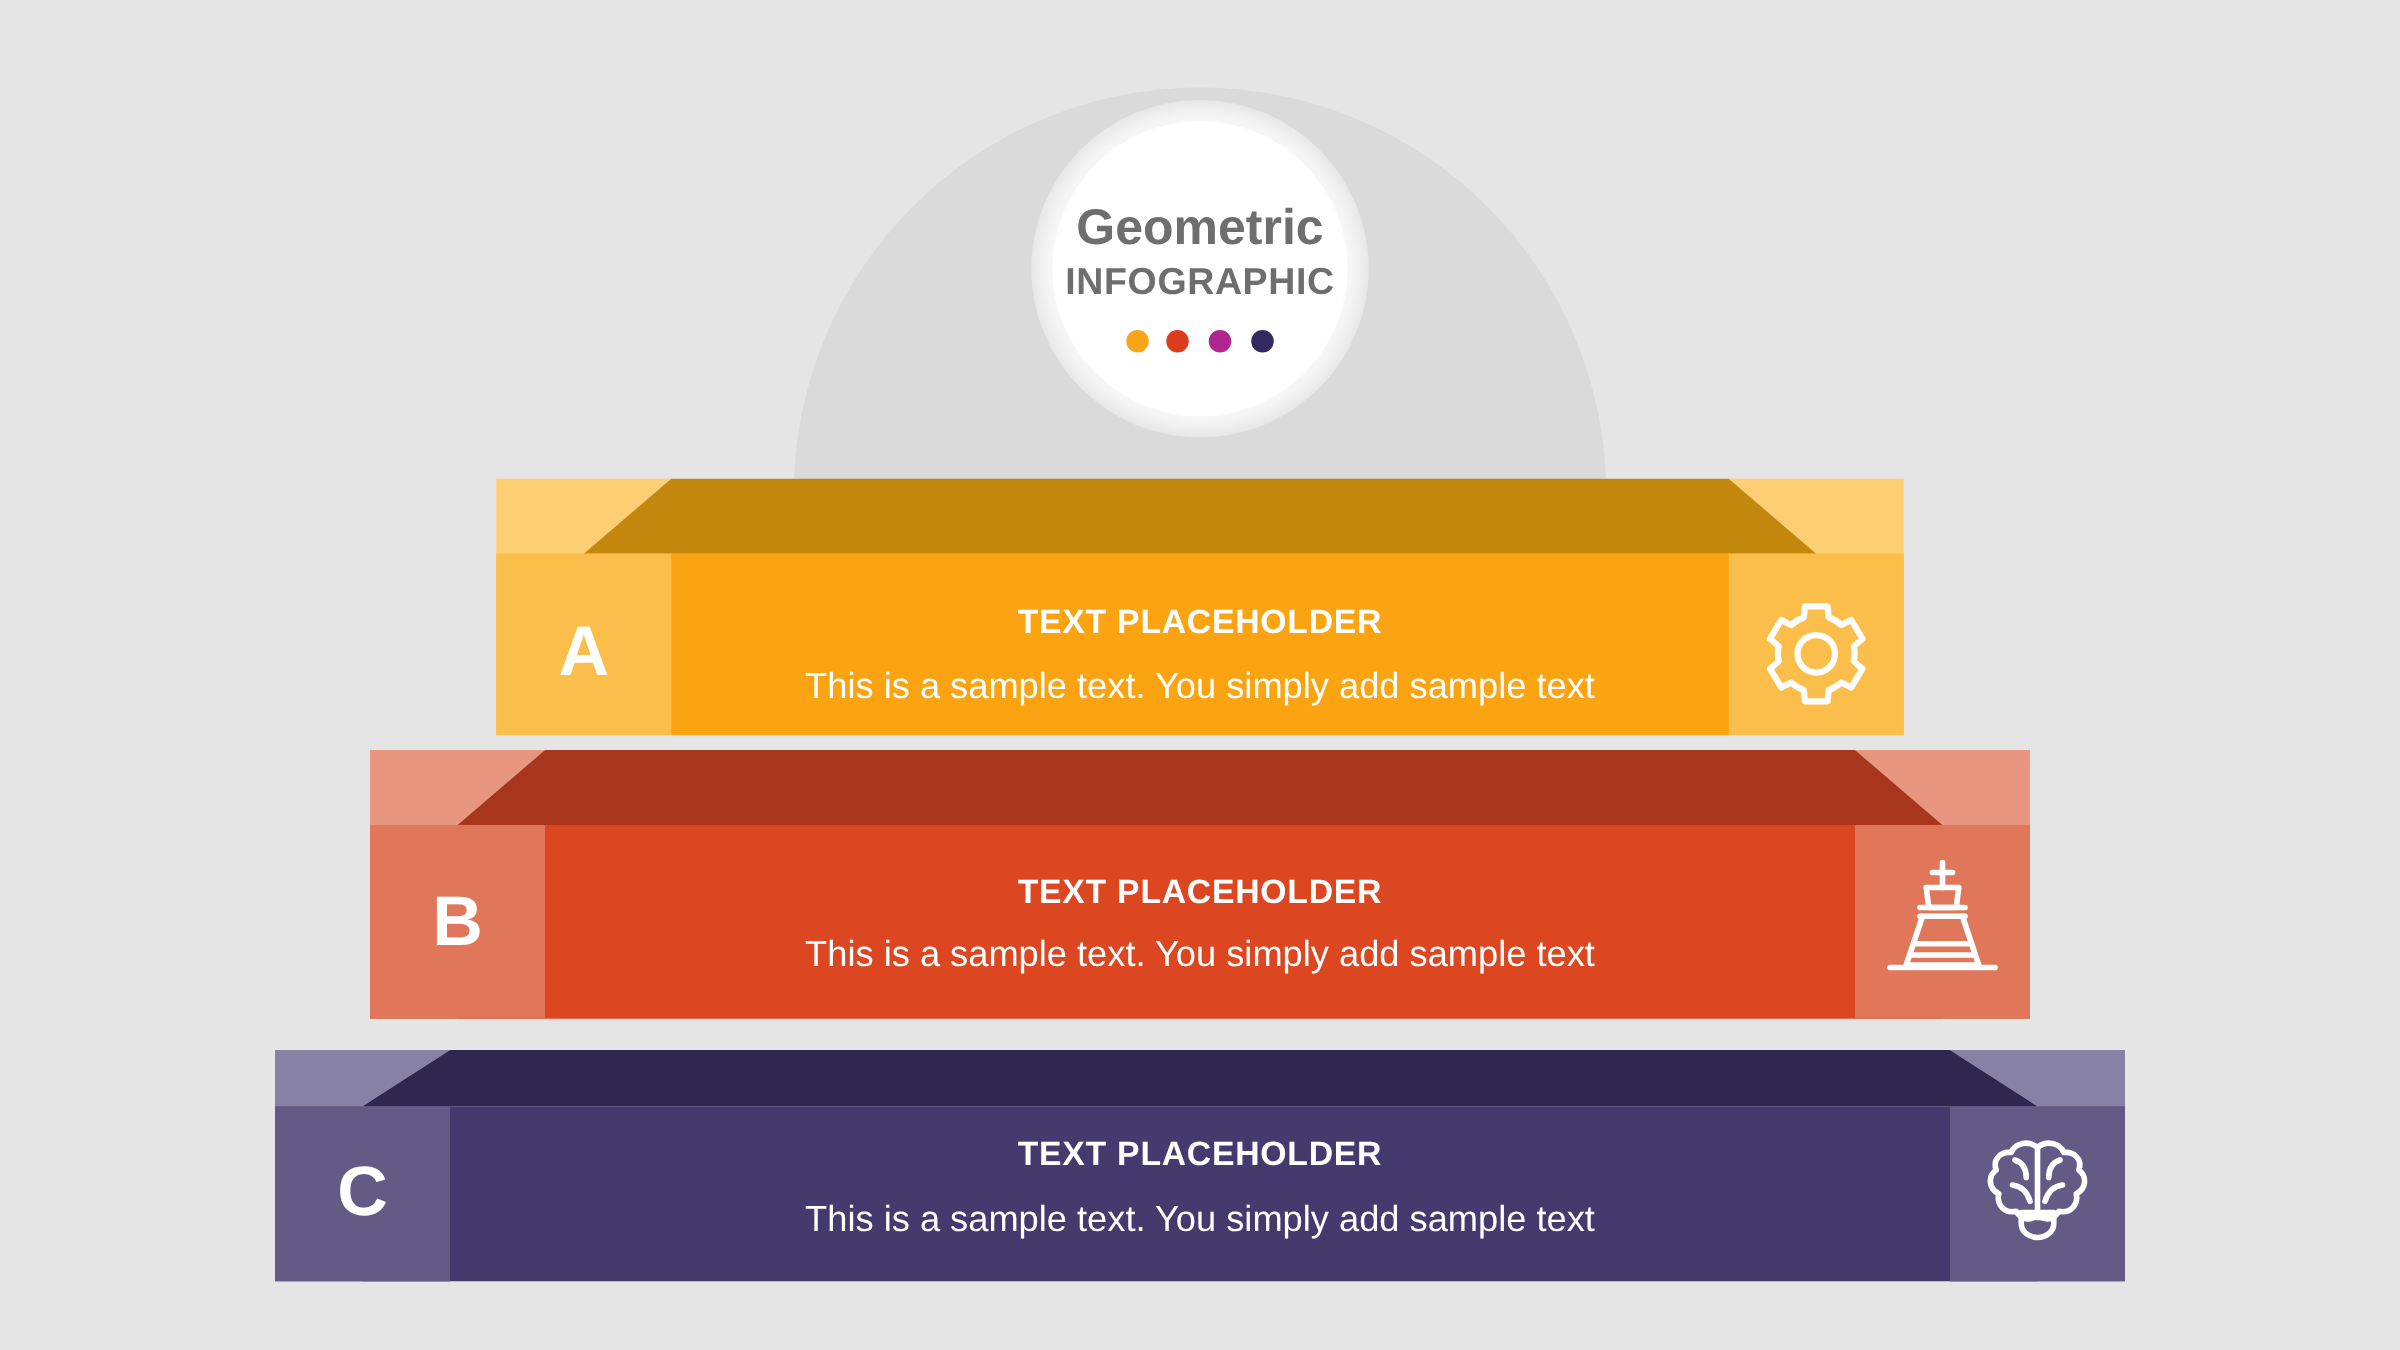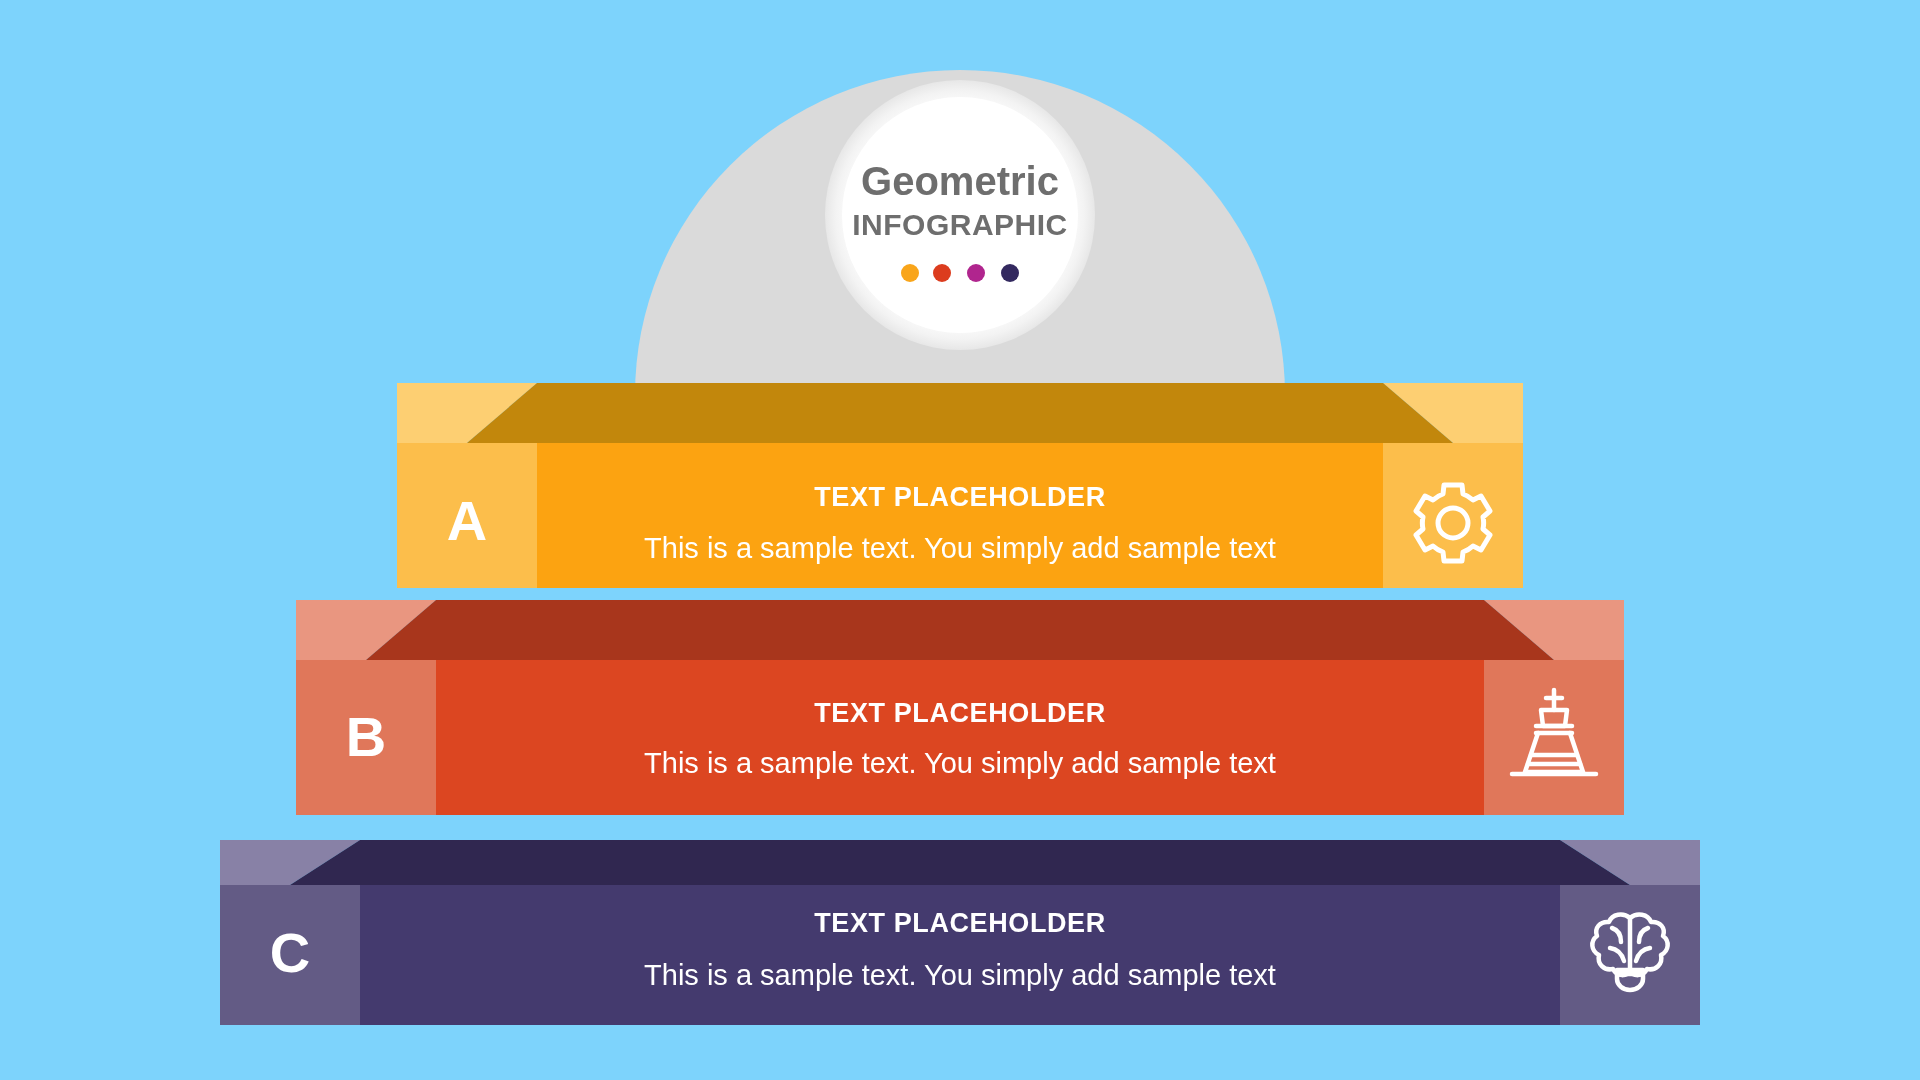--- a/index.html
+++ b/index.html
@@ -11,21 +11,21 @@
   body {
     width: 1920px;
     height: 1080px;
     overflow: hidden;
     font-family: "Liberation Sans", sans-serif;
   }
   #stage {
     position: relative;
     width: 1920px;
     height: 1080px;
-    background: #7dd3fc;
+    background: #e5e5e5;
   }
   #stage svg.layer {
     position: absolute;
     top: 0;
     left: 0;
     width: 1920px;
     height: 1080px;
   }
   
   .dome-title {

